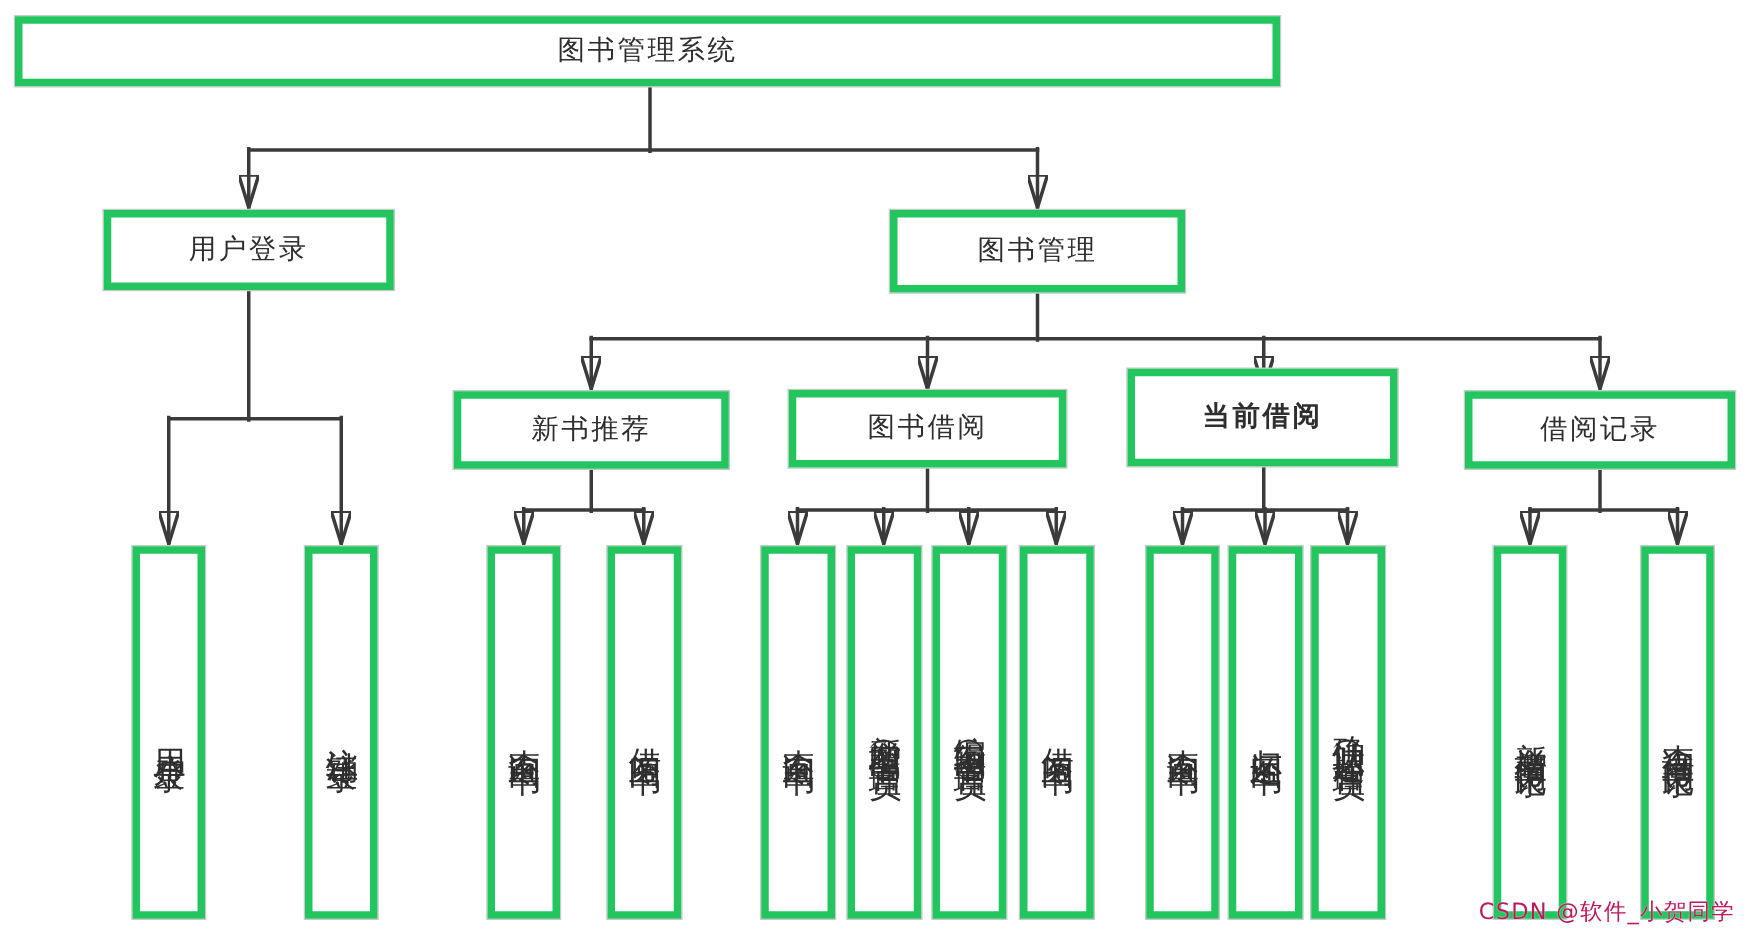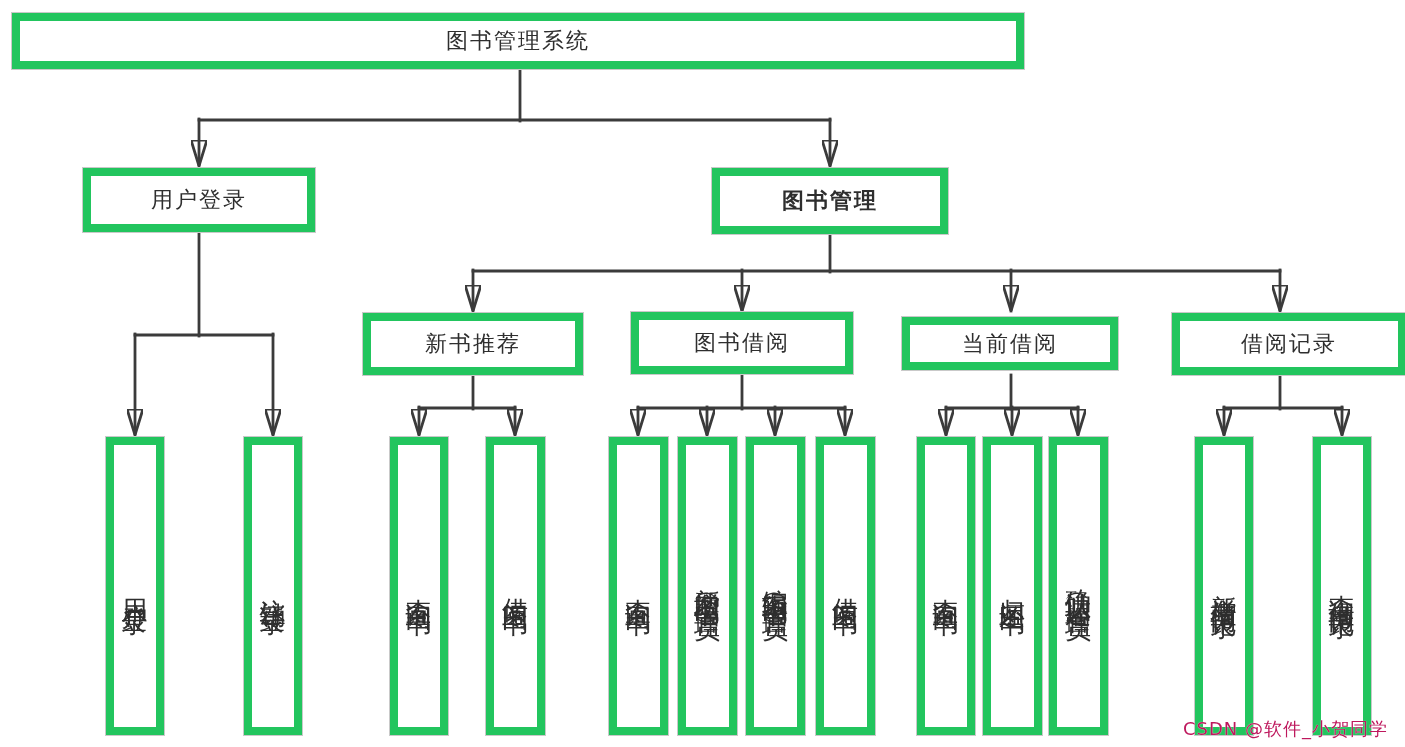--- a/index.html
+++ b/index.html
@@ -14,21 +14,21 @@
   }
   .connectors {
     position: absolute;
     left: 0; top: 0;
     width: 1405px; height: 747px;
   }
   .connectors path { stroke: #3b3b3b; stroke-width: 2.8; fill: none; stroke-linecap: square; }
   .node {
     position: absolute;
     background: #ffffff;
-    border: 8px solid #22c55e;
+    border: 6px solid #22c55e;
     box-shadow: 0 0 0 1px #c9c9c9;
     color: #2e2e2e;
     display: flex;
     align-items: center;
     justify-content: center;
     text-align: center;
   }
   .h-node { font-size: 22px; letter-spacing: 2px; line-height: 1; }
   .v-node {
     writing-mode: vertical-rl;
@@ -98,26 +98,26 @@
 
     <path d="M1280 375 V409"></path>
     <path d="M1224 408 H1342"></path>
     <path d="M1224 407 V435" marker-end="url(#arw)"></path>
     <path d="M1342 407 V435" marker-end="url(#arw)"></path>
   </svg>
 
   <div class="node h-node" style="left:12px; top:13px; width:1012px; height:56px;">图书管理系统</div>
 
   <div class="node h-node" style="left:83px; top:168px; width:232px; height:64px;">用户登录</div>
-  <div class="node h-node" style="left:712px; top:168px; width:236px; height:66px;font-weight:bold;">图书管理</div>
+  <div class="node h-node" style="left:712px; top:168px; width:236px; height:66px;">图书管理</div>
 
   <div class="node h-node" style="left:363px; top:313px; width:220px; height:62px;text-align:right;">新书推荐</div>
   <div class="node h-node" style="left:631px; top:312px; width:222px; height:62px;text-align:right;">图书借阅</div>
-  <div class="node h-node" style="left:902px; top:317px; width:216px; height:53px;">当前借阅</div>
-  <div class="node h-node" style="left:1172px; top:313px; width:234px; height:62px;">借阅记录</div>
+  <div class="node h-node" style="left:902px; top:295px; width:216px; height:78px;font-weight:bold;">当前借阅</div>
+  <div class="node h-node" style="left:1172px; top:313px; width:216px; height:62px;">借阅记录</div>
 
   <div class="node v-node" style="left:106px; top:437px; width:58px; height:298px;">用户登录</div>
   <div class="node v-node" style="left:244px; top:437px; width:58px; height:298px;">注销登录</div>
 
   <div class="node v-node" style="left:390px; top:437px; width:58px; height:298px;">查询图书</div>
   <div class="node v-node" style="left:486px; top:437px; width:59px; height:298px;">借阅图书</div>
 
   <div class="node v-node" style="left:609px; top:437px; width:59px; height:298px;">查询图书</div>
   <div class="node v-node" style="left:678px; top:437px; width:59px; height:298px;">新增图书（管理员）</div>
   <div class="node v-node" style="left:746px; top:437px; width:59px; height:298px;">编辑图书（管理员）</div>

